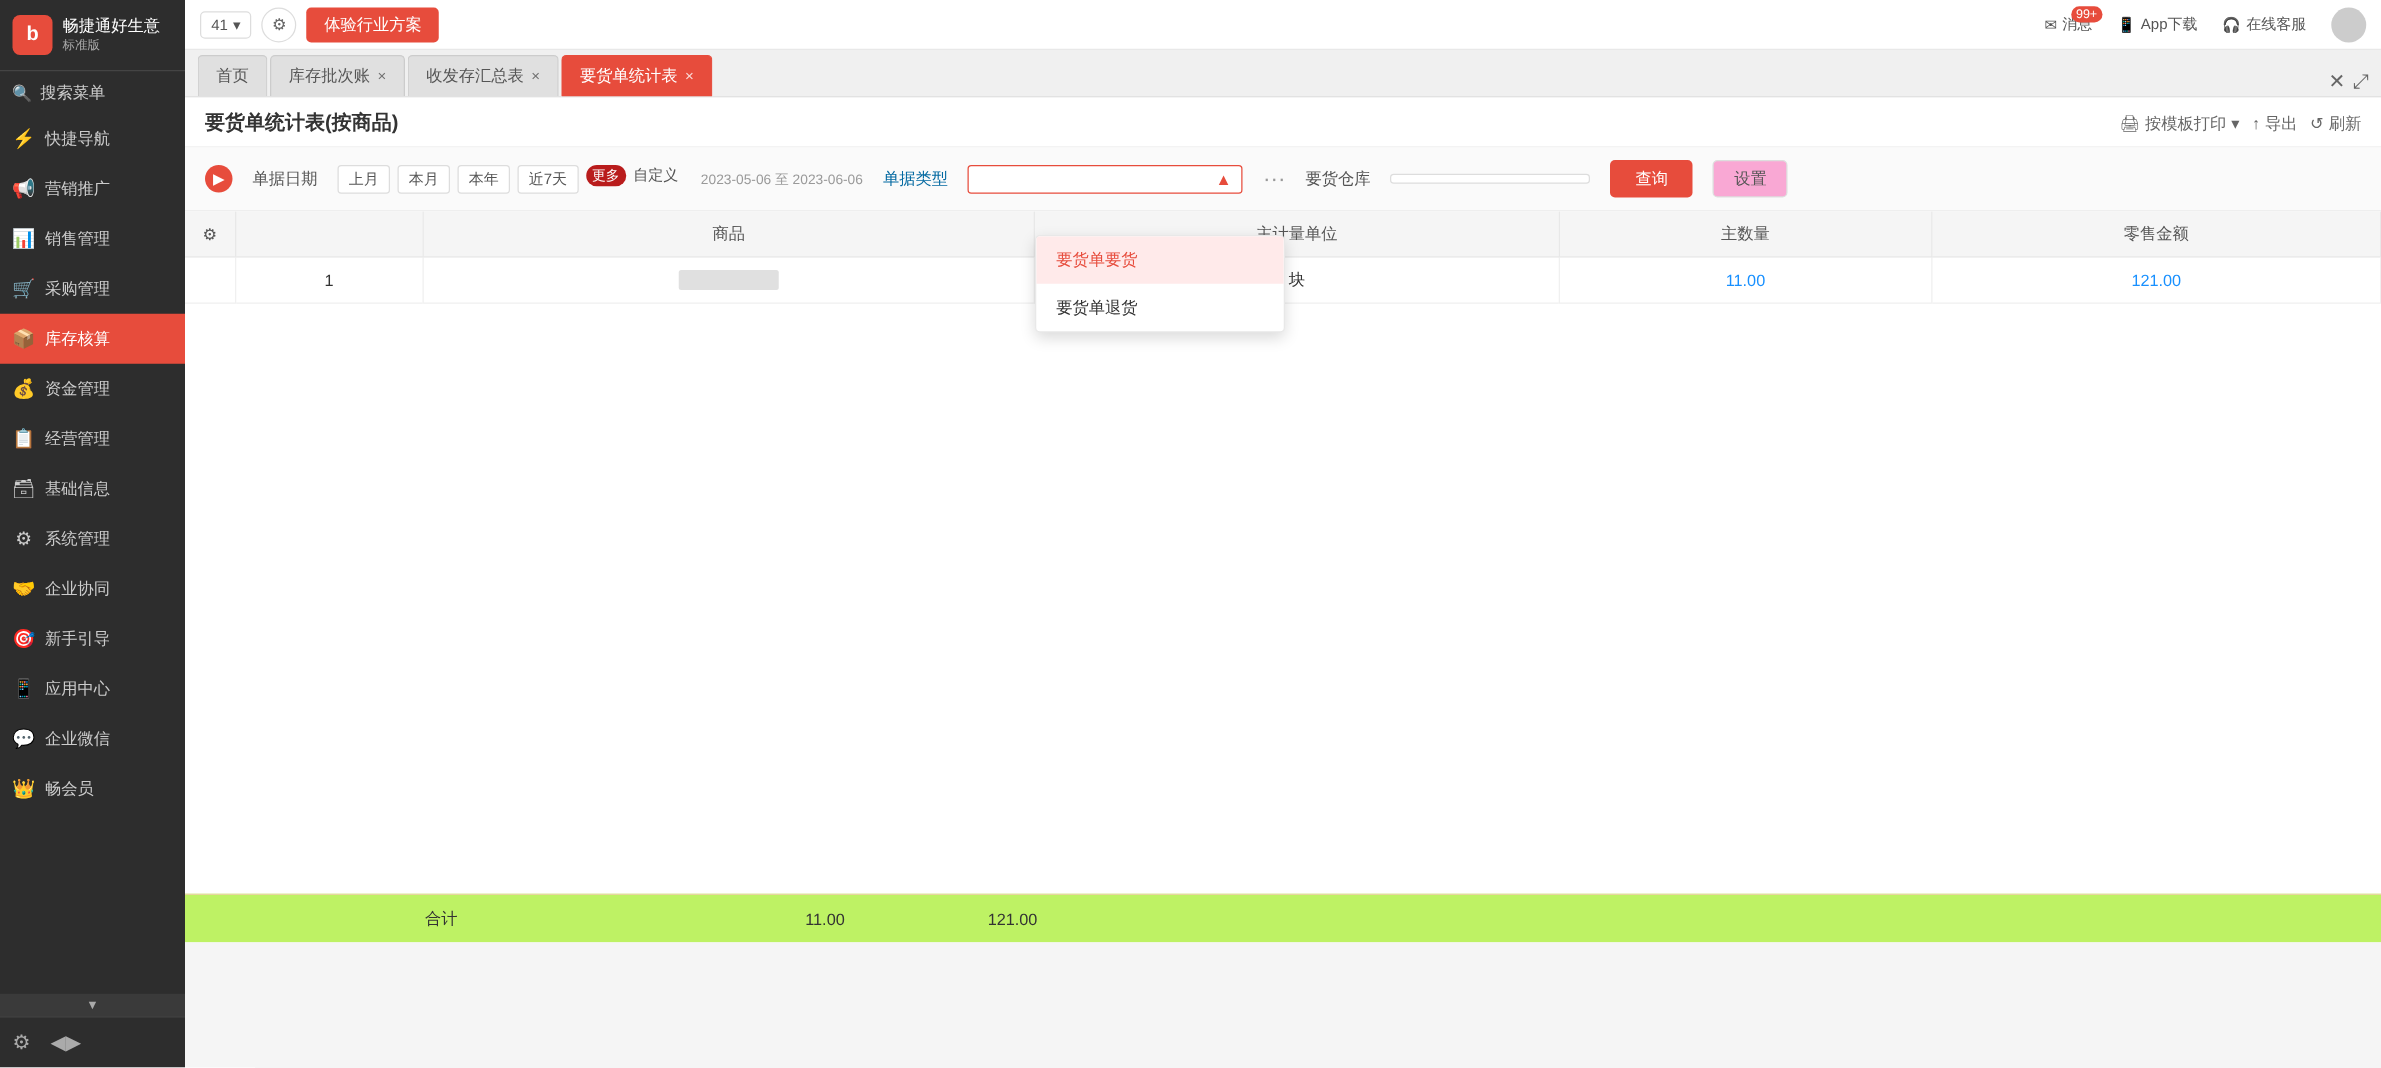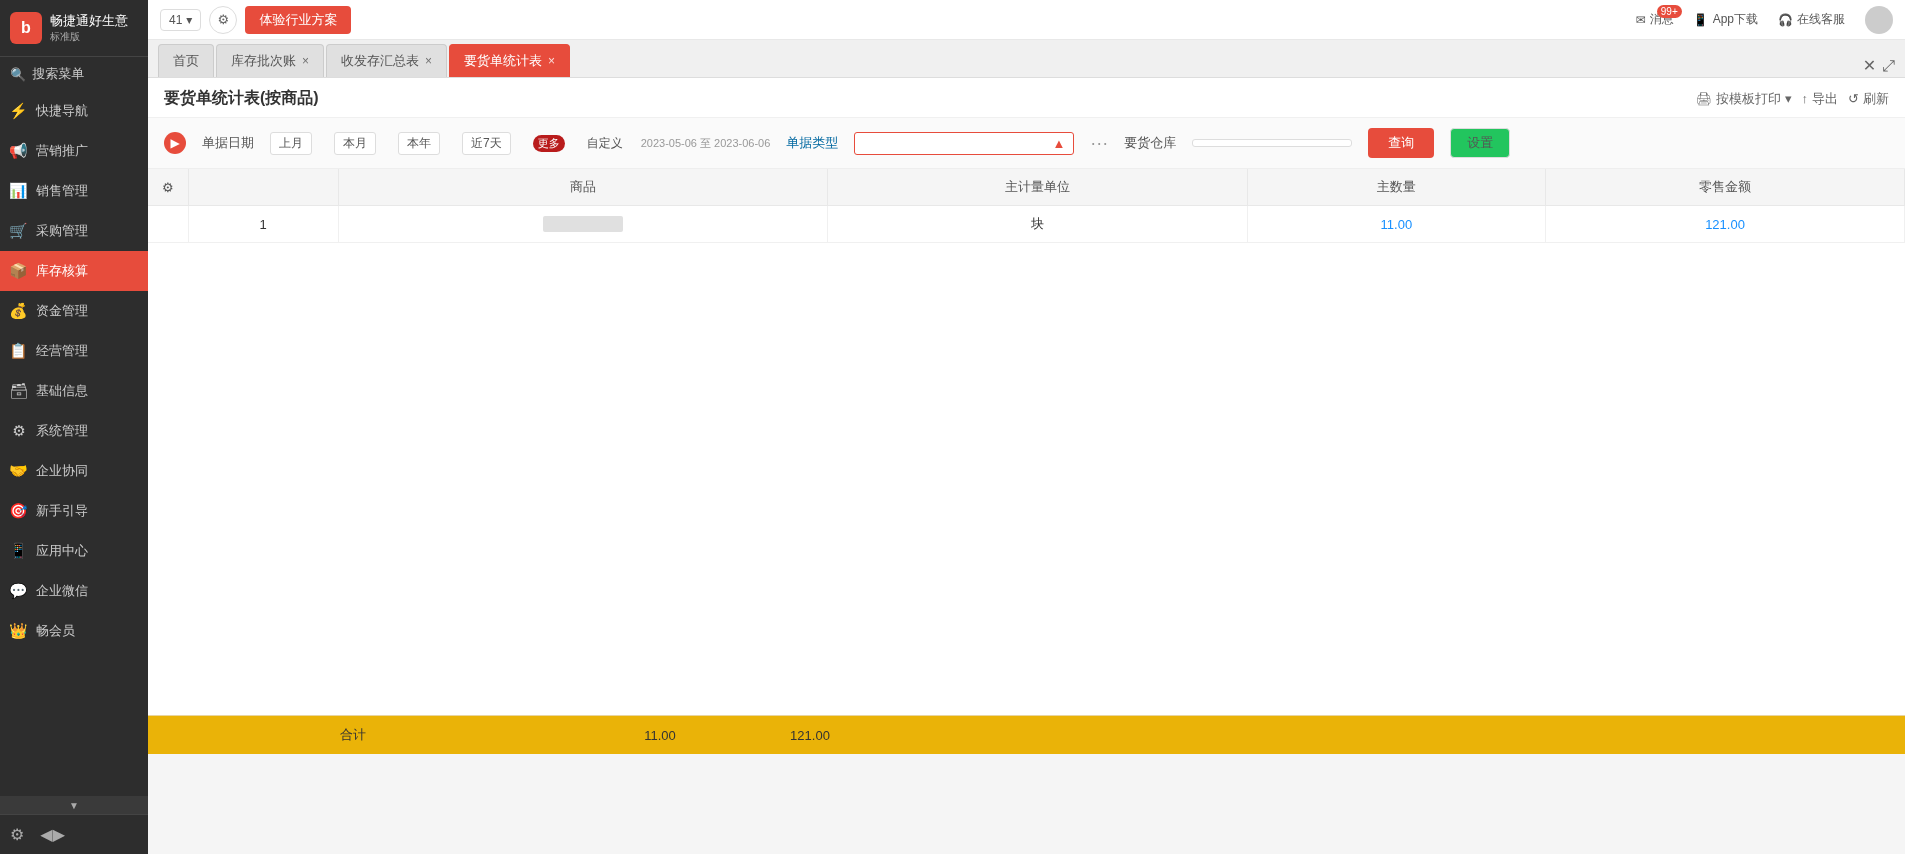--- a/index.html
+++ b/index.html
@@ -267,21 +267,21 @@
       border-radius: 50%;
       display: flex;
       align-items: center;
       justify-content: center;
       color: #fff;
       cursor: pointer;
       font-size: 12px;
       flex-shrink: 0;
     }
     .filter-label { color: #555; font-size: 13px; flex-shrink: 0; }
-    .date-shortcuts { display: flex; align-items: center; gap: 22px; }
+    .date-shortcuts { display: flex; align-items: flex-start; gap: 6px; }
     .date-btn {
       padding: 2px 8px;
       border: 1px solid #ddd;
       border-radius: 3px;
       cursor: pointer;
       font-size: 12px;
       color: #555;
       background: #fff;
     }
     .date-badge {
@@ -332,21 +332,21 @@
       background: #e74c3c;
       color: #fff;
       border: none;
       border-radius: 4px;
       padding: 6px 20px;
       font-size: 13px;
       cursor: pointer;
       font-family: inherit;
     }
     .settings-btn {
-      background: #22c55e;
+      background: #f9a8d4;
       color: #555;
       border: 1px solid #ddd;
       border-radius: 4px;
       padding: 5px 16px;
       font-size: 13px;
       cursor: pointer;
       font-family: inherit;
     }
 
     
@@ -410,21 +410,21 @@
       border-radius: 2px;
       color: transparent;
       font-size: 13px;
       min-width: 80px;
       height: 16px;
     }
     .link-text { color: #1890ff; cursor: pointer; }
 
     
     .table-footer {
-      background: #eab308;
+      background: #bef264;
       border-top: 1px solid #e8d5a0;
       display: flex;
       align-items: center;
       padding: 10px 12px;
       font-size: 13px;
       color: #333;
       flex-shrink: 0;
     }
 
     
@@ -607,20 +607,24 @@
       <span class="filter-more">···</span>
 
       <span class="warehouse-label">要货仓库</span>
       <div class="warehouse-select">
         <span style="color:#ccc; flex:1"></span>
       </div>
 
       <button class="query-btn">查询</button>
       <button class="settings-btn">设置</button>
 
+      <div class="dropdown-menu">
+        <div class="dropdown-item selected">要货单要货</div>
+        <div class="dropdown-item">要货单退货</div>
+      </div>
     </div>
 
     <div class="table-wrap">
       <table>
         <thead>
           <tr>
             <th class="gear-th">⚙</th>
             <th></th>
             <th>商品</th>
             <th>主计量单位</th>

